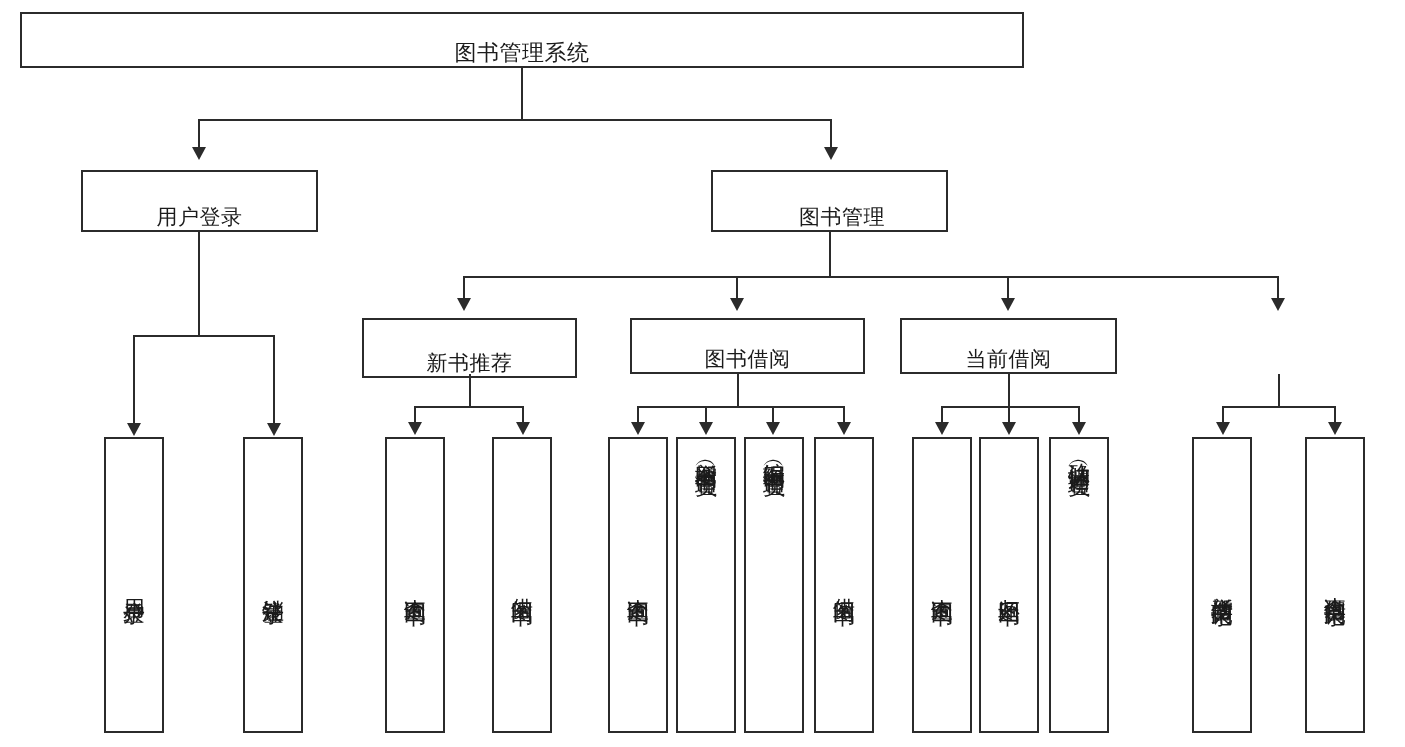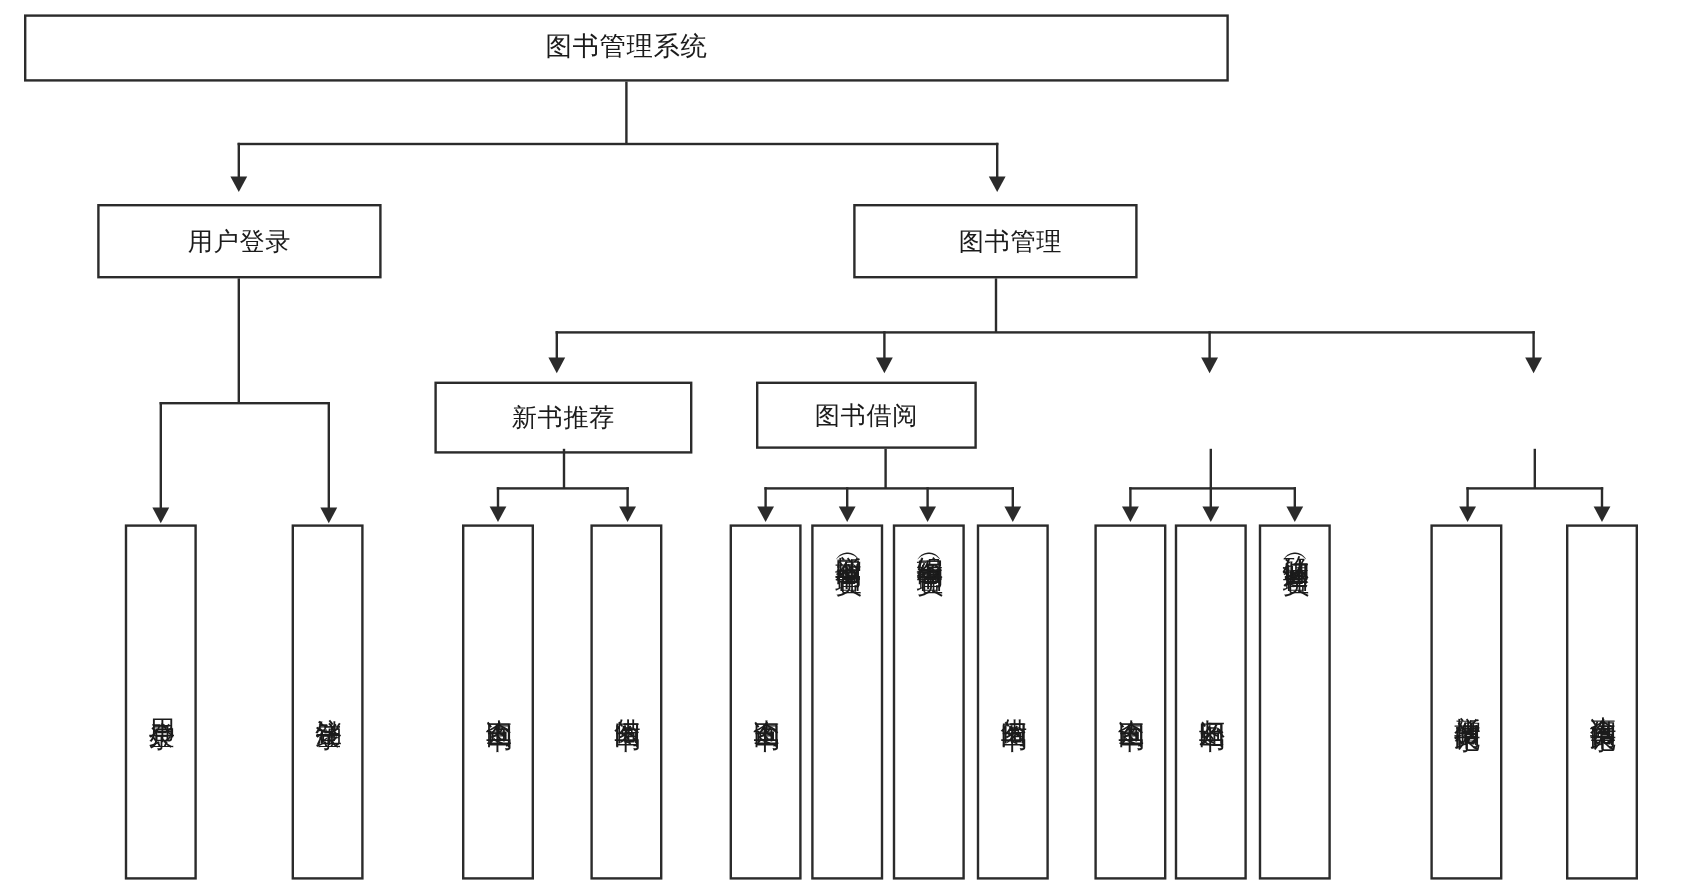--- a/index.html
+++ b/index.html
@@ -18,21 +18,21 @@
     overflow: hidden;
   }
 
   
   .node {
     position: absolute;
     box-sizing: border-box;
     background: #ffffff;
     border: 2px solid #2b2b2b;
     display: flex;
-    align-items: center;
+    align-items: flex-end;
     justify-content: center;
   }
   .node .label {
     color: #1b1b1b;
     font-size: 21px;
     line-height: 1.25;
     letter-spacing: 0.5px;
     white-space: nowrap;
   }
 
@@ -131,22 +131,25 @@
   <div class="vline" style="left:736px; top:276px; width:2px; height:24px;"></div>
   <div class="arrow" style="left:730px; top:298px;"></div>
   <div class="vline" style="left:1007px; top:276px; width:2px; height:24px;"></div>
   <div class="arrow" style="left:1001px; top:298px;"></div>
   <div class="vline" style="left:1277px; top:276px; width:2px; height:24px;"></div>
   <div class="arrow" style="left:1271px; top:298px;"></div>
 
   <div class="node h" style="left:362px; top:318px; width:215px; height:60px;">
     <span class="label">新书推荐</span>
   </div>
-  <div class="node h" style="left:630px; top:318px; width:184px; height:56px;">
+  <div class="node h" style="left:630px; top:318px; width:235px; height:56px;">
     <span class="label">图书借阅</span>
+  </div>
+  <div class="node h" style="left:900px; top:318px; width:217px; height:56px;">
+    <span class="label">当前借阅</span>
   </div>
 
   <div class="vline" style="left:469px; top:374px; width:2px; height:33px;"></div>
   <div class="hline" style="left:414px; top:406px; width:110px; height:2px;"></div>
   <div class="vline" style="left:414px; top:406px; width:2px; height:18px;"></div>
   <div class="arrow" style="left:408px; top:422px;"></div>
   <div class="vline" style="left:522px; top:406px; width:2px; height:18px;"></div>
   <div class="arrow" style="left:516px; top:422px;"></div>
 
   <div class="vline" style="left:737px; top:374px; width:2px; height:33px;"></div>

